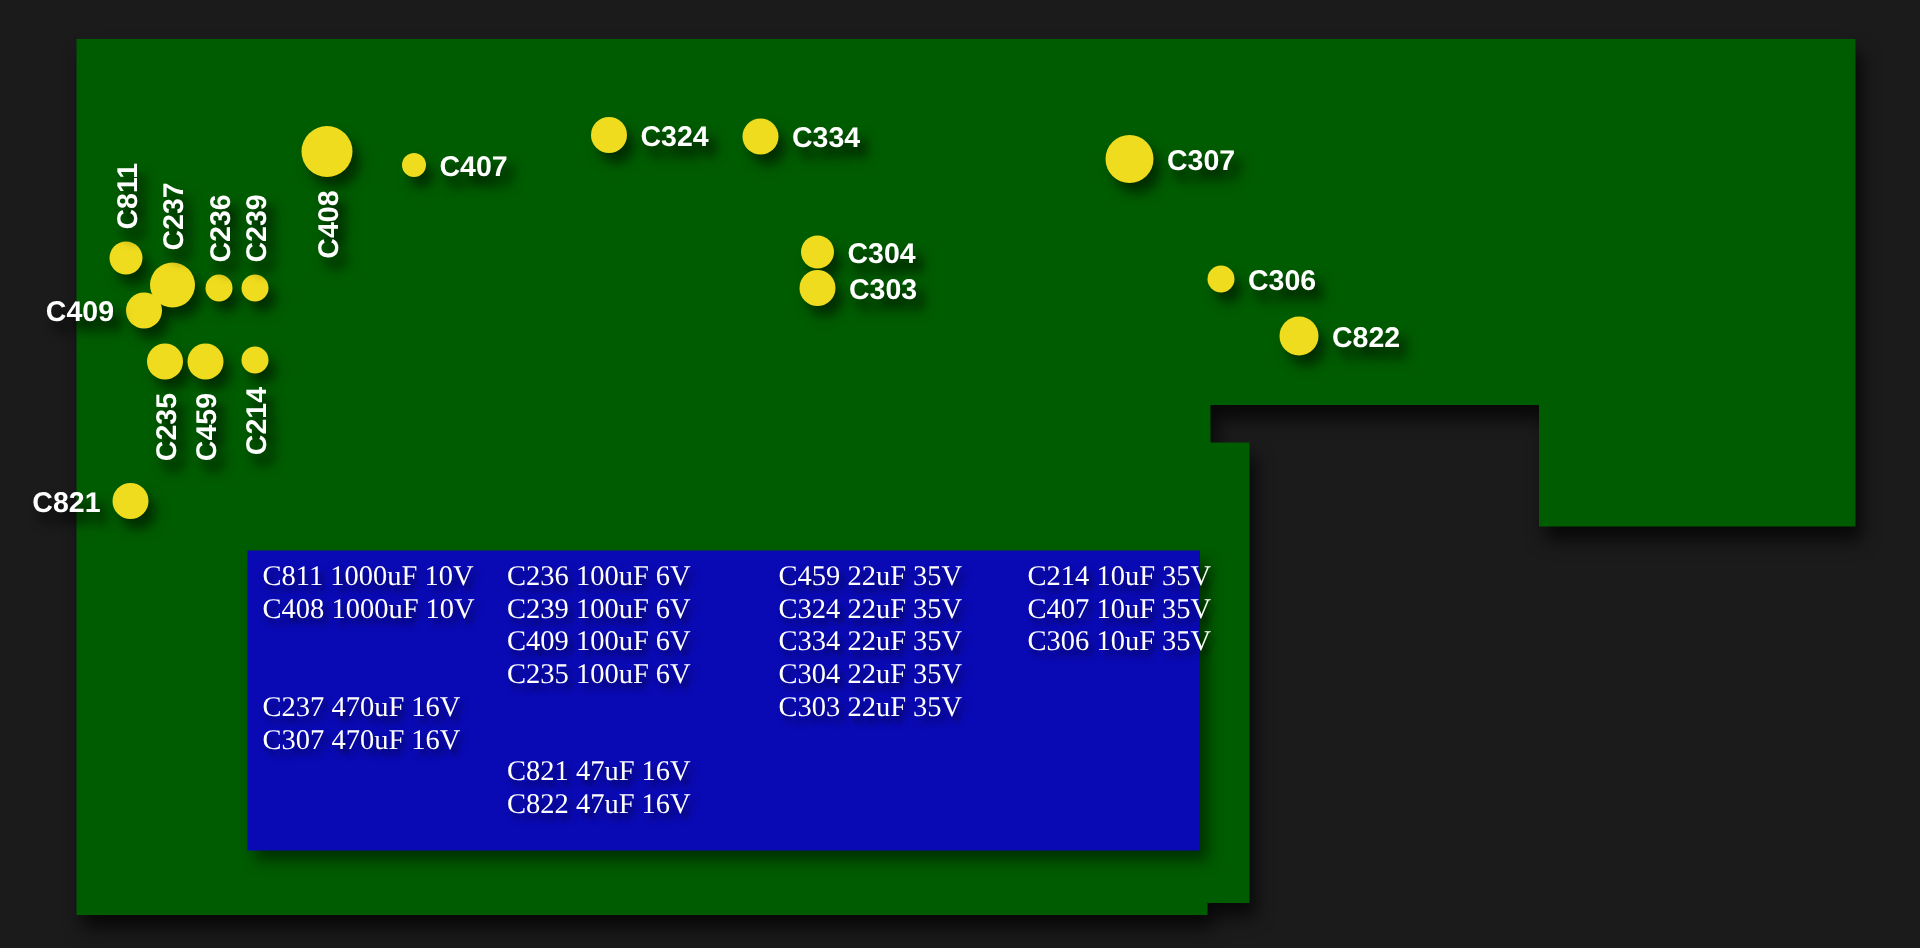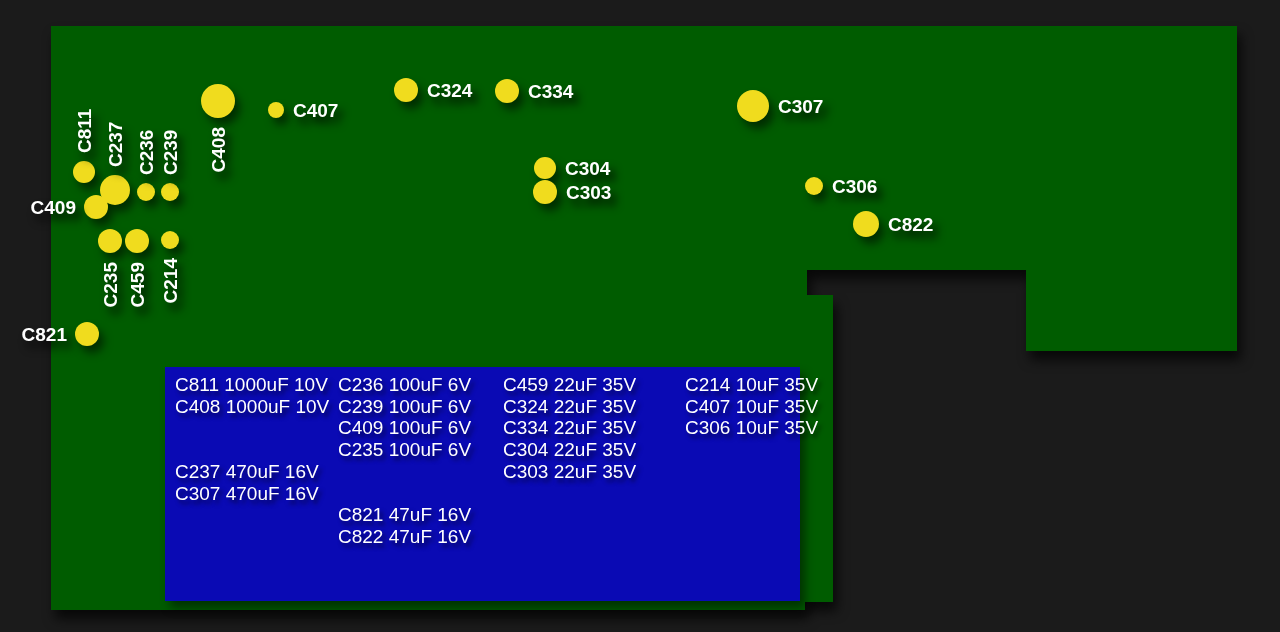--- a/index.html
+++ b/index.html
@@ -20,36 +20,37 @@
   .labels-layer{filter:drop-shadow(5px 7px 4px rgba(0,0,0,0.85));}
   .cap-label{
     fill:var(--text_white,#ffffff);
     font-family:"Liberation Sans",sans-serif;
     font-weight:bold;
     font-size:19px;
   }
   #legend-box{
     position:absolute;
     left:165px;top:367px;
-    width:635px;height:234px;
+    width:635px;height:200px;
     background:var(--legend_blue,#0a0ab4);
     box-shadow:5px 7px 9px rgba(0,0,0,0.45);
+    font-family:Liberation Serif, serif;
   }
   .legend-col{
     position:absolute;
     top:7px;
     color:var(--text_white,#ffffff);
     font-size:19px;
     line-height:21.7px;
     white-space:pre;
     text-shadow:3px 4px 4px rgba(0,0,0,0.55);
   }
   .legend-col:nth-child(1){left:10px;}
   .legend-col:nth-child(2){left:173px;}
-  .legend-col:nth-child(3){left:338px;}
+  .legend-col:nth-child(3){left:354px;}
   .legend-col:nth-child(4){left:520px;}
 </style>
 </head>
 <body>
 
 <div id="stage">
 
   <svg id="board-svg" width="1280" height="632" viewBox="0 0 1280 632">
     <path class="board-shape" d="M51,26 H1237 V351 H1026 V270 H807 V295 H833 V602 H805 V610 H51 Z"></path>
     <g class="dots-layer" id="dots-layer">

